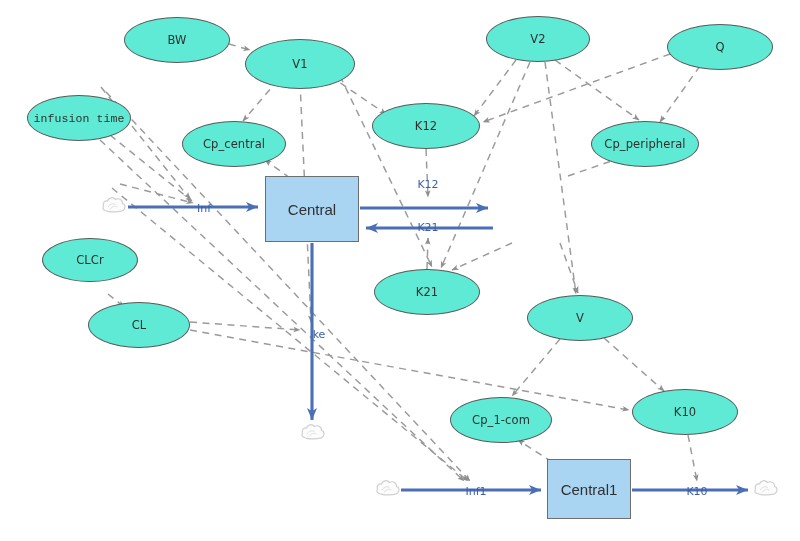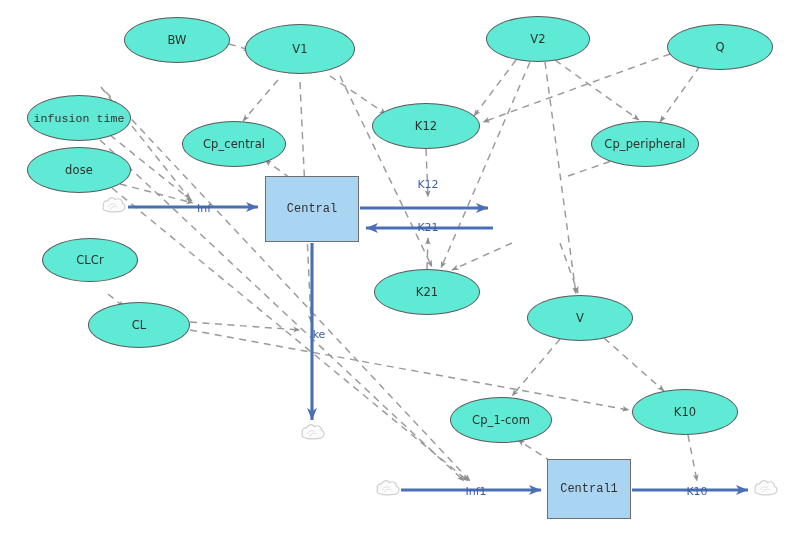--- a/index.html
+++ b/index.html
@@ -42,22 +42,22 @@
   }
   .node-box {
     position: absolute;
     box-sizing: border-box;
     background: #a9d5f2;
     border: 1.7px solid #6e6e6e;
     display: flex;
     align-items: center;
     justify-content: center;
     color: #303030;
-    font-size: 12px;
-    font-family: Liberation Mono, monospace;
+    font-size: 15px;
+    font-family: Liberation Sans, sans-serif;
     white-space: nowrap;
   }
   .edge-label {
     position: absolute;
     color: #3c5ea8;
     font-size: 11px;
     font-family: "DejaVu Sans", sans-serif;
     white-space: nowrap;
     transform: translate(-50%, -50%);
     background: transparent;
@@ -163,29 +163,28 @@
     <svg width="26" height="22" viewBox="0 0 26 22" xmlns="http://www.w3.org/2000/svg">
       <path d="M6,17 C2.5,17 1,14.5 2.5,12 C1.5,9 3.5,6.5 6.5,7 C7.5,3.5 12,2.5 14.5,5.5 C18,3.5 22,6 21.5,9.5 C24.5,10 25,14.5 22,16.5 C20,18 8,18.5 6,17 Z" fill="#fcfcfc" stroke="#d0d0d0" stroke-width="1.2"></path>
       <path d="M7,13 C9,10 12,9 14.5,10.5" fill="none" stroke="#dcdcdc" stroke-width="1"></path>
       <path d="M9,15.5 C11,12.5 14,11.5 16.5,13" fill="none" stroke="#dcdcdc" stroke-width="1"></path>
     </svg>
   </div>
 
 
   <div class="node-ellipse" style="left:124px; top:17px; width:106px; height:46px;">BW</div>
 
-  <div class="node-ellipse" style="left:245px; top:24px; width:110px; height:50px;">V1</div>
+  <div class="node-ellipse" style="left:245px; top:39px; width:110px; height:50px;">V1</div>
 
   <div class="node-ellipse" style="left:486px; top:16px; width:104px; height:46px;">V2</div>
 
   <div class="node-ellipse" style="left:667px; top:24px; width:106px; height:46px;">Q</div>
 
   <div class="node-ellipse" style="left:27px; top:95px; width:104px; height:46px;font-family:Liberation Mono, monospace;">infusion time</div>
 
-  <div class="node-ellipse" style="left:27px; top:147px; width:104px; height:46px;">dose</div>
 
   <div class="node-ellipse" style="left:182px; top:121px; width:104px; height:46px;">Cp_central</div>
 
   <div class="node-ellipse" style="left:372px; top:103px; width:108px; height:46px;">K12</div>
 
   <div class="node-ellipse" style="left:591px; top:121px; width:108px; height:46px;">Cp_peripheral</div>
 
   <div class="node-ellipse" style="left:42px; top:238px; width:96px; height:44px;">CLCr</div>
 
   <div class="node-ellipse" style="left:88px; top:302px; width:102px; height:46px;">CL</div>

